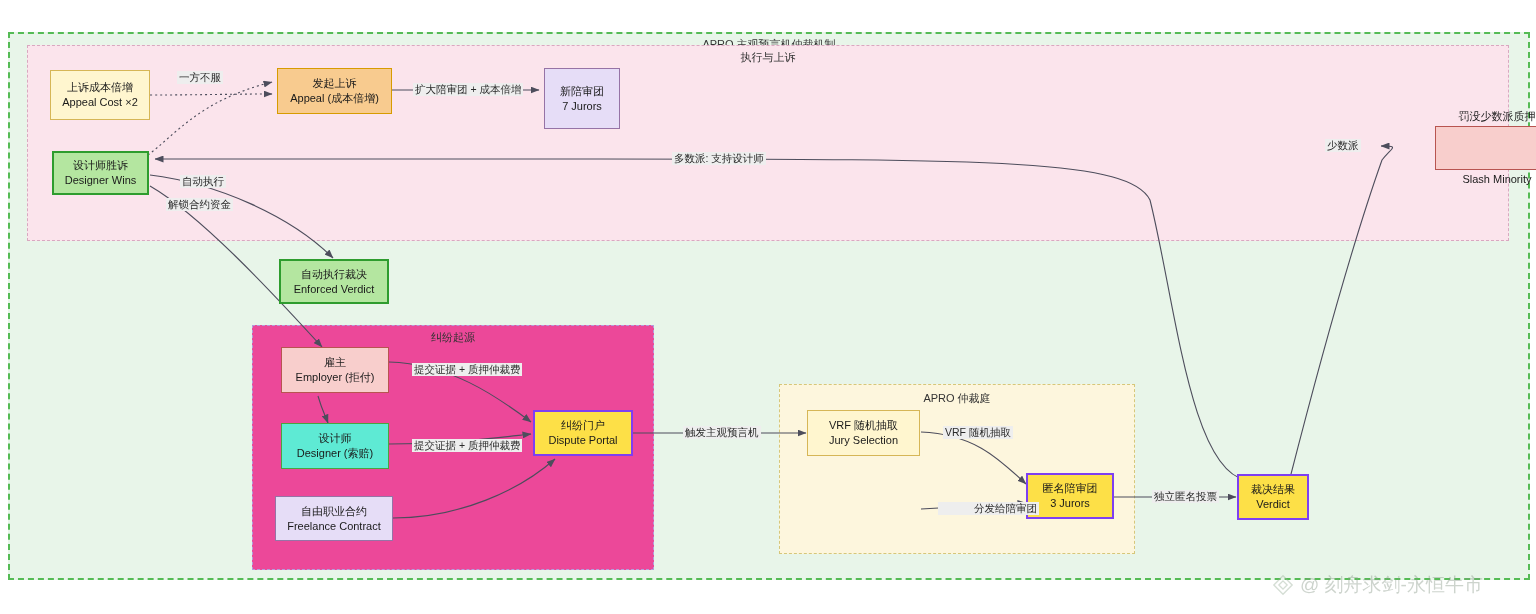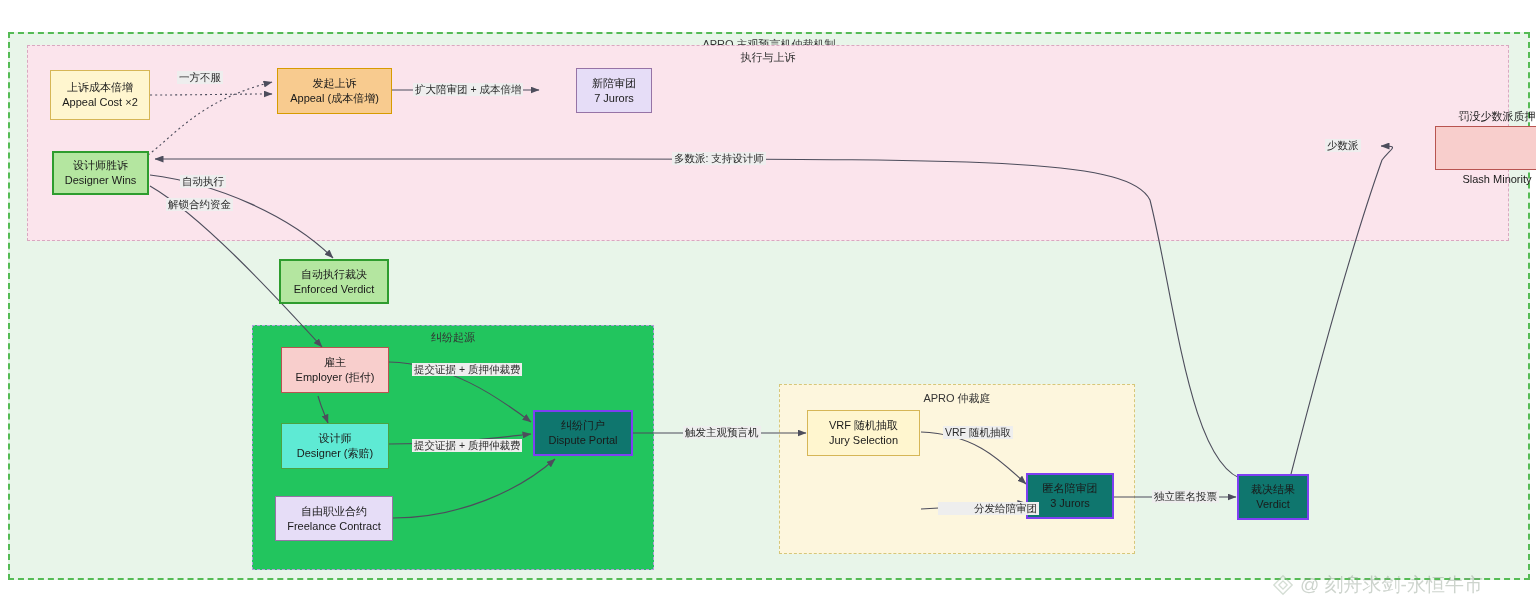--- a/index.html
+++ b/index.html
@@ -14,38 +14,38 @@
 
   #sg-root{left:8px;top:32px;width:1522px;height:548px;
            background:#e8f5e9;border:2px dashed #55bb55;}
   #sg-root > .sg-label{top:4px;}
 
   #sg-enforce{left:27px;top:45px;width:1482px;height:196px;
               background:#fbe4ec;border:1px dashed #d9a8c0;}
   #sg-enforce > .sg-label{top:5px;}
 
   #sg-origin{left:252px;top:325px;width:402px;height:245px;
-             background:#22c55e;border:1px dashed #b39ddb;}
+             background:#ec4899;border:1px dashed #b39ddb;}
   #sg-origin > .sg-label{top:5px;}
 
   #sg-court{left:779px;top:384px;width:356px;height:170px;
             background:#fdf6dd;border:1px dashed #d6c77a;}
   #sg-court > .sg-label{top:7px;}
 
   
   .node{position:absolute;box-sizing:border-box;display:flex;
         flex-direction:column;align-items:center;justify-content:center;
         text-align:center;border-width:1px;border-style:solid;}
   .node .l1{font-size:11px;line-height:15px;color:#1a1a1a;}
   .node .l2{font-size:11px;line-height:15px;color:#1a1a1a;}
 
   .n-yellow{background:#fff6cf;border-color:#d6b656;}
   .n-orange{background:#f8cb8f;border-color:#d79b00;}
   .n-purple{background:#e6ddf7;border-color:#9673a6;}
-  .n-purple-strong{background:#0f766e;border-color:#7e3ff2;border-width:2px;}
+  .n-purple-strong{background:#fde047;border-color:#7e3ff2;border-width:2px;}
   .n-green{background:#b4e6a0;border-color:#2e9c2e;border-width:2px;}
   .n-green-light{background:#5eead4;border-color:#4aa340;}
   .n-red{background:#f8cecc;border-color:#b85450;}
 
   
   .elabel{position:absolute;font-size:10.5px;color:#2b2b2b;
           background:#eeeeee;padding:0 2px;line-height:13px;white-space:nowrap;}
 
   
   #edges{position:absolute;left:0;top:0;width:1536px;height:614px;
@@ -121,21 +121,21 @@
   <div class="node n-yellow" style="left:50px;top:70px;width:100px;height:50px;">
     <span class="l1">上诉成本倍增</span>
     <span class="l2">Appeal Cost ×2</span>
   </div>
 
   <div class="node n-orange" style="left:277px;top:68px;width:115px;height:46px;">
     <span class="l1">发起上诉</span>
     <span class="l2">Appeal (成本倍增)</span>
   </div>
 
-  <div class="node n-purple" style="left:576px;top:68px;width:76px;height:45px;">
+  <div class="node n-purple" style="left:544px;top:68px;width:76px;height:61px;">
     <span class="l1">新陪审团</span>
     <span class="l2">7 Jurors</span>
   </div>
 
   <div class="node n-green" style="left:52px;top:151px;width:97px;height:44px;">
     <span class="l1">设计师胜诉</span>
     <span class="l2">Designer Wins</span>
   </div>
 
   <div class="node n-red" style="left:1435px;top:126px;width:124px;height:44px;gap:48px;">

